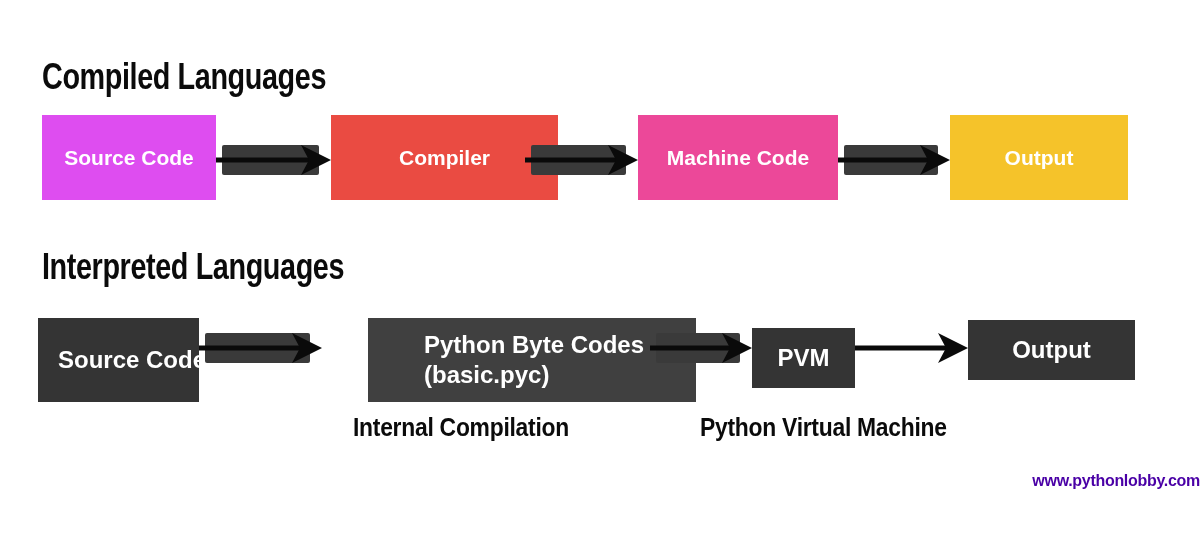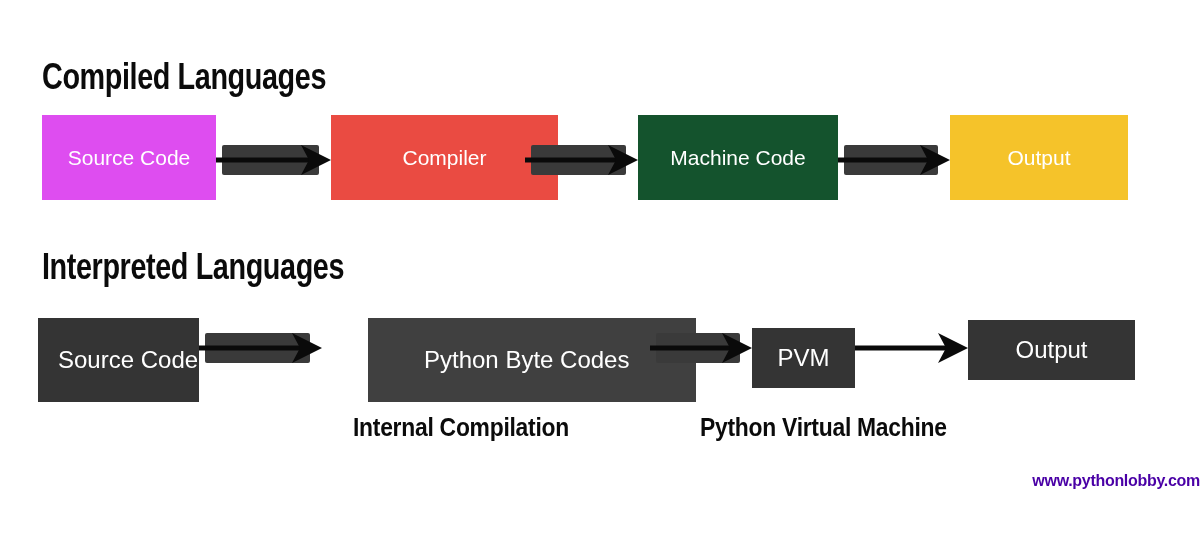--- a/index.html
+++ b/index.html
@@ -14,21 +14,21 @@
   }
   .heading{
     position:absolute;left:42px;
     font-size:36px;font-weight:bold;color:#0b0b0b;
     letter-spacing:-0.5px;white-space:nowrap;
     transform:scaleX(0.80);transform-origin:left top;
   }
   .box{
     position:absolute;
     display:flex;align-items:center;justify-content:center;
-    color:#ffffff;font-weight:normal;white-space:nowrap;
+    color:#ffffff;font-weight:bold;white-space:nowrap;
   }
   .row1{top:115px;height:85px;font-size:21px;}
   .row2{top:318px;height:84px;font-size:24px;}
   .row2-small{top:328px;height:60px;font-size:24px;}
   .two-line{
     flex-direction:column;align-items:flex-start;justify-content:center;
     line-height:1.25;
   }
   .arrow{position:absolute;height:36px;}
   .arrow .backing{
@@ -73,21 +73,21 @@
   </div>
 
   <div class="arrow has-backing" style="left:525px;top:142px;width:113px">
       <div class="backing" style="background: rgb(58, 58, 58);"></div>
       <svg width="113" height="36" viewBox="0 0 113 36">
         <rect x="0" y="15.5" width="93" height="5" fill="#0A0A0A"></rect>
         <polygon points="113,18 83,3 91,18 83,33" fill="#0A0A0A"></polygon>
       </svg>
     </div>
 
-  <div class="box row1" style="left: 638px; width: 200px; background: #14532d;">
+  <div class="box row1" style="left: 638px; width: 200px; background: #ec4899;">
     <span>Machine Code</span>
   </div>
 
   <div class="arrow has-backing" style="left:838px;top:142px;width:112px">
       <div class="backing" style="background: rgb(58, 58, 58);"></div>
       <svg width="112" height="36" viewBox="0 0 112 36">
         <rect x="0" y="15.5" width="92" height="5" fill="#0A0A0A"></rect>
         <polygon points="112,18 82,3 90,18 82,33" fill="#0A0A0A"></polygon>
       </svg>
     </div>
@@ -105,20 +105,21 @@
   <div class="arrow has-backing" style="left:199px;top:330px;width:123px">
       <div class="backing" style="background: rgb(58, 58, 58);"></div>
       <svg width="123" height="36" viewBox="0 0 123 36">
         <rect x="0" y="15.5" width="103" height="5" fill="#0A0A0A"></rect>
         <polygon points="123,18 93,3 101,18 93,33" fill="#0A0A0A"></polygon>
       </svg>
     </div>
 
   <div class="box row2 two-line" style="left: 322px; width: 272px; padding-left: 56px; background: #404040; margin-left: 46px;">
     <span>Python Byte Codes</span>
+    <span>(basic.pyc)</span>
   </div>
 
   <div class="arrow has-backing" style="left:650px;top:330px;width:102px">
       <div class="backing" style="background: rgb(58, 58, 58);"></div>
       <svg width="102" height="36" viewBox="0 0 102 36">
         <rect x="0" y="15.5" width="82" height="5" fill="#0A0A0A"></rect>
         <polygon points="102,18 72,3 80,18 72,33" fill="#0A0A0A"></polygon>
       </svg>
     </div>
 

